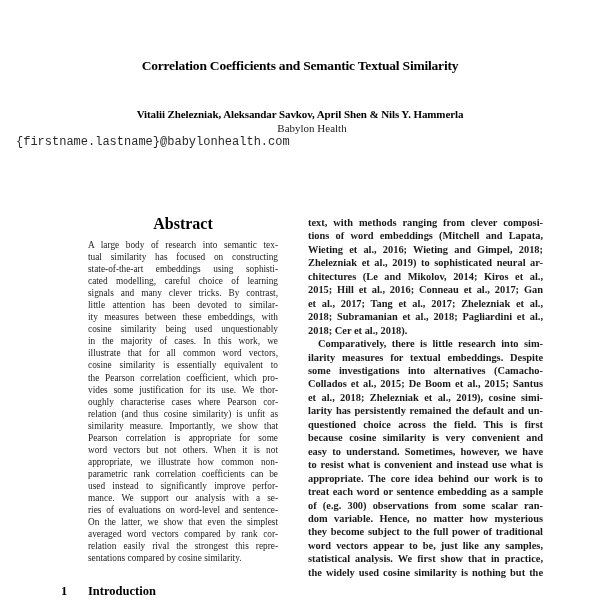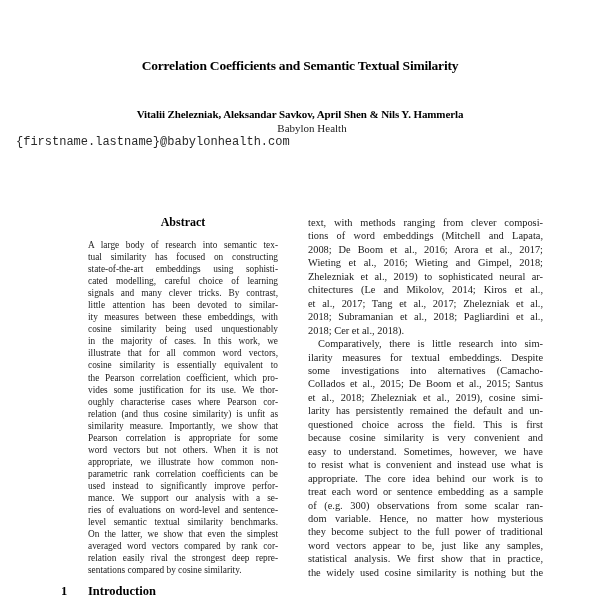--- a/index.html
+++ b/index.html
@@ -42,36 +42,36 @@
     top: 135px; left: 16px; width: 600px;
     text-align: left;
     font-family: "Liberation Mono", monospace;
     font-size: 12px;
     color: #2a2a2a;
   }
   .abstract-heading {
     position: absolute;
     left: 88px; top: 215px; width: 190px;
     text-align: center;
-    font-size: 12px;
+    font-size: 16px;
     font-weight: bold;
     color: #000;
   }
   .abstract-body {
     position: absolute;
     left: 88px; top: 239px; width: 190px;
     font-size: 9.3px;
   }
   .abstract-body .line { line-height: 12.05px; }
   .right-col {
     position: absolute;
     left: 308px; top: 216px; width: 235px;
     font-size: 10.4px;
   }
-  .right-col .line { line-height: 13.45px; }
+  .right-col .line { line-height: 13.45px; font-weight: bold; }
   .line {
     text-align: justify;
     text-align-last: justify;
   }
   .line.end { text-align-last: left; }
   .para.indent-first .line:first-child { text-indent: 10px; }
   .intro-heading {
     position: absolute;
     left: 61px; top: 584px;
     display: flex;
@@ -110,40 +110,39 @@
       <div class="line">oughly characterise cases where Pearson cor-</div>
       <div class="line">relation (and thus cosine similarity) is unfit as</div>
       <div class="line">similarity measure. Importantly, we show that</div>
       <div class="line">Pearson correlation is appropriate for some</div>
       <div class="line">word vectors but not others. When it is not</div>
       <div class="line">appropriate, we illustrate how common non-</div>
       <div class="line">parametric rank correlation coefficients can be</div>
       <div class="line">used instead to significantly improve perfor-</div>
       <div class="line">mance. We support our analysis with a se-</div>
       <div class="line">ries of evaluations on word-level and sentence-</div>
-      <div class="line">level semantic textual similarity benchmarks.</div>
       <div class="line">On the latter, we show that even the simplest</div>
       <div class="line">averaged word vectors compared by rank cor-</div>
-      <div class="line">relation easily rival the strongest deep repre-</div>
+      <div class="line">relation easily rival the strongest this repre-</div>
       <div class="line end">sentations compared by cosine similarity.</div>
     </div>
 
   <div class="intro-heading">
     <span class="section-num">1</span>
     <span>Introduction</span>
   </div>
 
   <div class="right-col">
     <div class="para">
         <div class="line">text, with methods ranging from clever composi-</div>
         <div class="line">tions of word embeddings (Mitchell and Lapata,</div>
-        <div class="line">2008; De Boom et al., 2016; Arora et al., 2017;</div>
         <div class="line">Wieting et al., 2016; Wieting and Gimpel, 2018;</div>
         <div class="line">Zhelezniak et al., 2019) to sophisticated neural ar-</div>
         <div class="line">chitectures (Le and Mikolov, 2014; Kiros et al.,</div>
+        <div class="line">2015; Hill et al., 2016; Conneau et al., 2017; Gan</div>
         <div class="line">et al., 2017; Tang et al., 2017; Zhelezniak et al.,</div>
         <div class="line">2018; Subramanian et al., 2018; Pagliardini et al.,</div>
         <div class="line end">2018; Cer et al., 2018).</div>
       </div>
     <div class="para indent-first">
         <div class="line">Comparatively, there is little research into sim-</div>
         <div class="line">ilarity measures for textual embeddings. Despite</div>
         <div class="line">some investigations into alternatives (Camacho-</div>
         <div class="line">Collados et al., 2015; De Boom et al., 2015; Santus</div>
         <div class="line">et al., 2018; Zhelezniak et al., 2019), cosine simi-</div>

